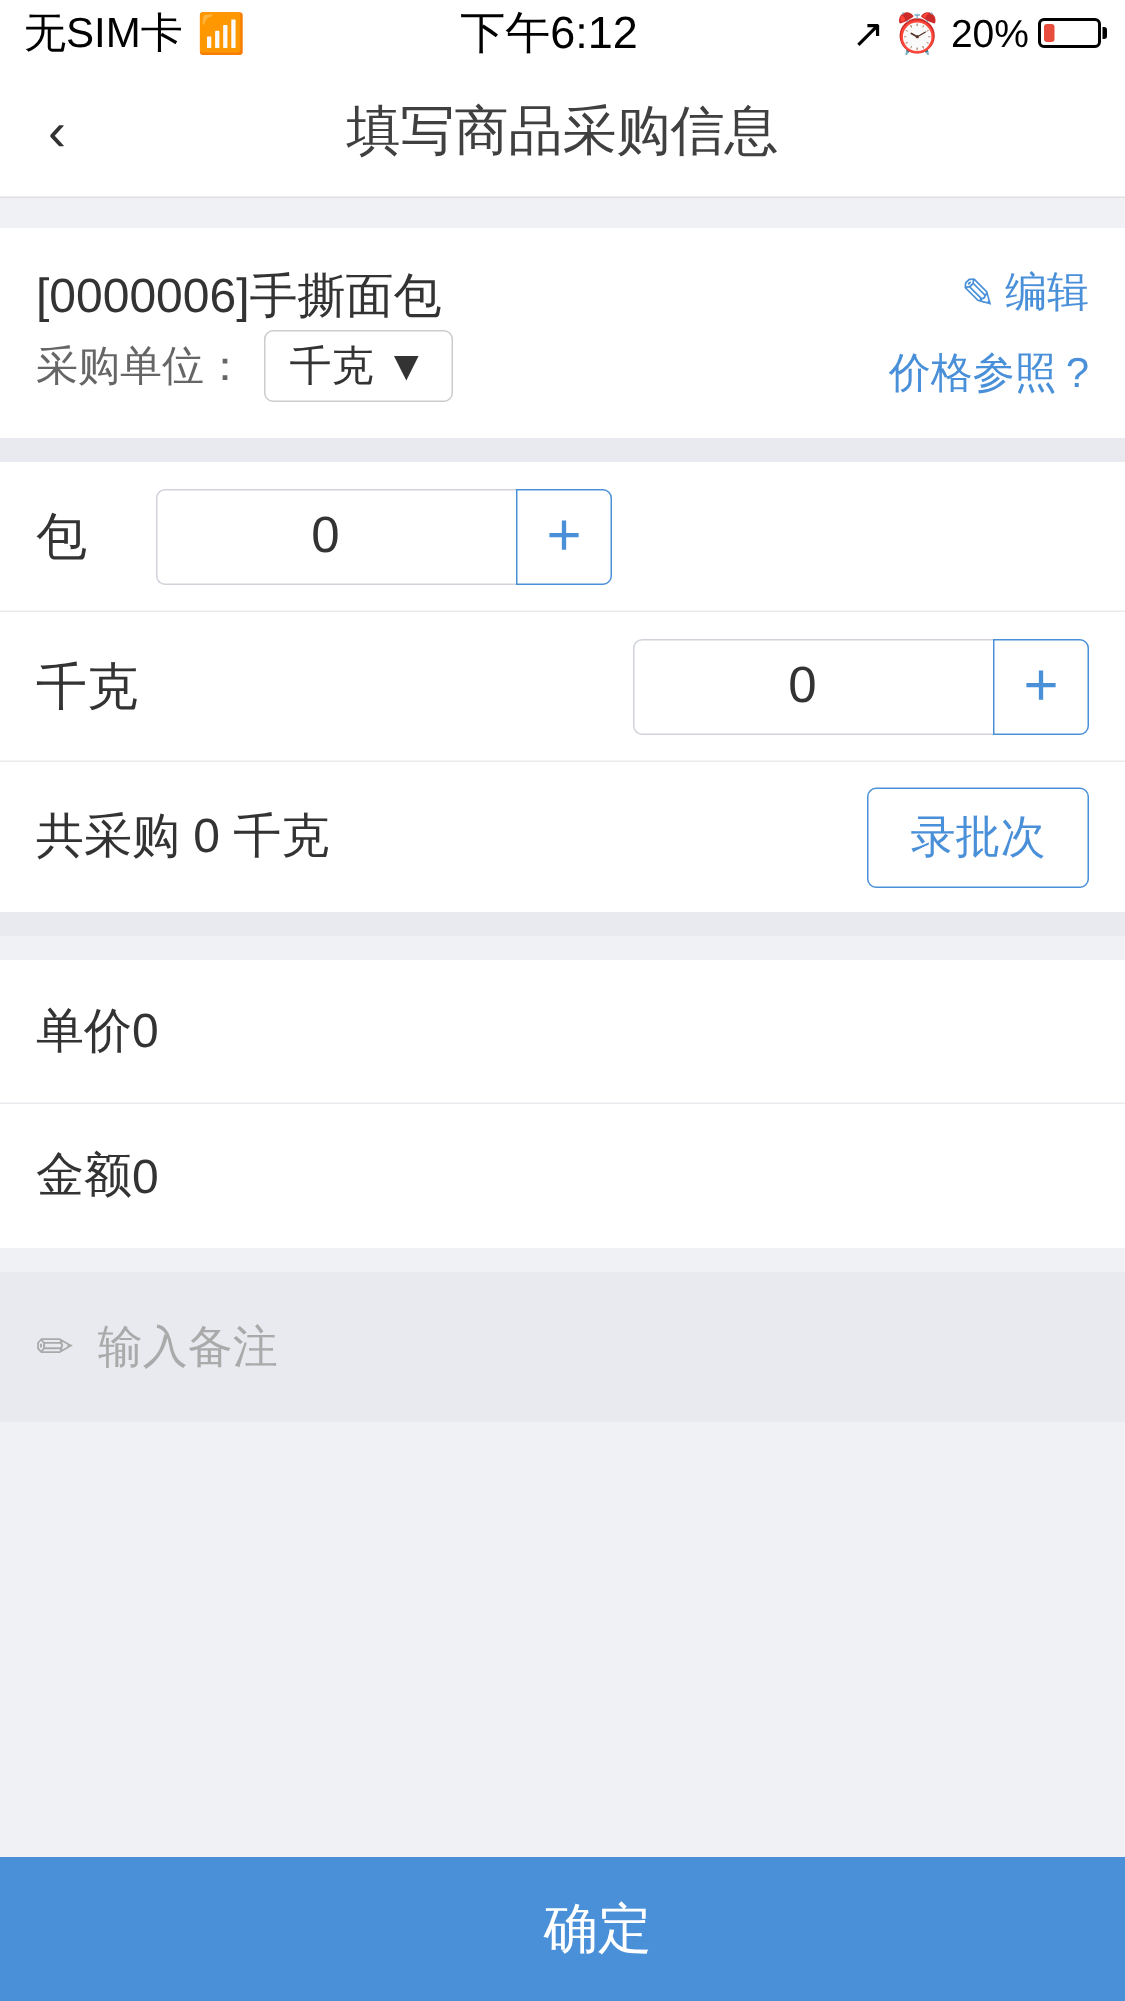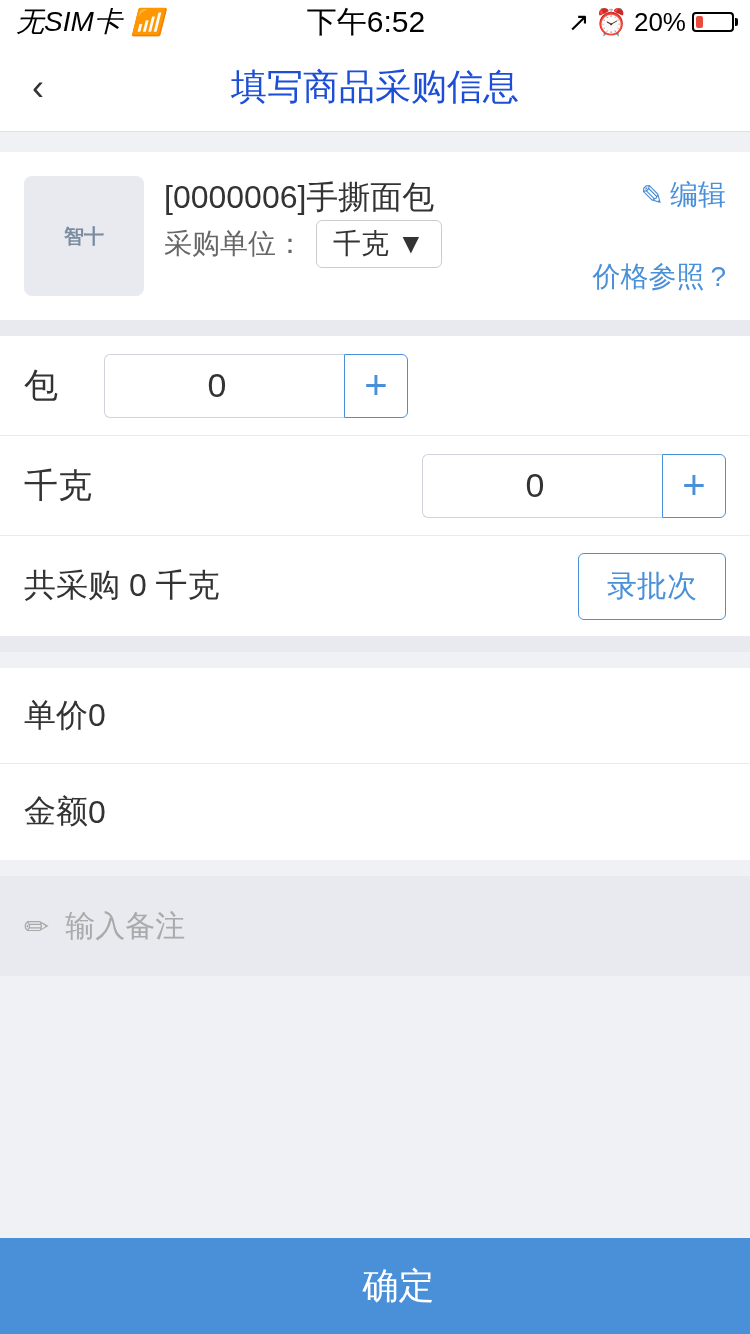--- a/index.html
+++ b/index.html
@@ -18,21 +18,21 @@
       width: 750px;
       height: 44px;
       background: #fff;
       display: flex;
       align-items: center;
       justify-content: space-between;
       padding: 0 16px;
       font-size: 28px;
       color: #000;
     }
-    .status-left { display: flex; align-items: center; gap: 10px; font-style: italic; }
+    .status-left { display: flex; align-items: center; gap: 10px; }
     .status-center { font-size: 30px; font-weight: 500; }
     .status-right { display: flex; align-items: center; gap: 6px; font-size: 26px; }
     .battery {
       display: inline-flex; align-items: center;
       border: 2px solid #000; border-radius: 4px;
       width: 42px; height: 20px; position: relative; padding: 2px;
     }
     .battery-fill {
       background: #e74c3c; width: 22%; height: 100%; border-radius: 2px;
     }
@@ -60,21 +60,21 @@
       color: #333;
       cursor: pointer;
       padding: 8px;
     }
     .nav-title {
       position: absolute;
       left: 50%;
       transform: translateX(-50%);
       font-size: 36px;
       font-weight: 500;
-      color: #1d4ed8;
+      color: #404040;
     }
 
     
     .product-section {
       background: #fff;
       margin-top: 20px;
       padding: 24px;
       display: flex;
       align-items: flex-start;
       gap: 20px;
@@ -300,40 +300,37 @@
     .wifi-icon { font-size: 26px; }
   </style>
 </head>
 <body>
 
 <div class="status-bar">
   <div class="status-left">
     <span>无SIM卡</span>
     <span class="wifi-icon">📶</span>
   </div>
-  <div class="status-center">下午6:52</div>
+  <div class="status-center">下午6:12</div>
   <div class="status-right">
     <span>↗</span>
     <span>⏰</span>
     <span>20%</span>
     <span class="battery">
       <span class="battery-fill"></span>
     </span>
   </div>
 </div>
 
 <div class="nav-bar">
   <span class="nav-back">‹</span>
   <span class="nav-title">填写商品采购信息</span>
 </div>
 
 <div class="product-section">
-  <div class="product-image">
-    <span class="product-logo">智十</span>
-  </div>
   <div class="product-info">
     <span class="product-name">[0000006]手撕面包</span>
     <div class="product-unit">
       <span>采购单位：</span>
       <div class="unit-dropdown">
         <span>千克</span>
         <span>▼</span>
       </div>
     </div>
   </div>

